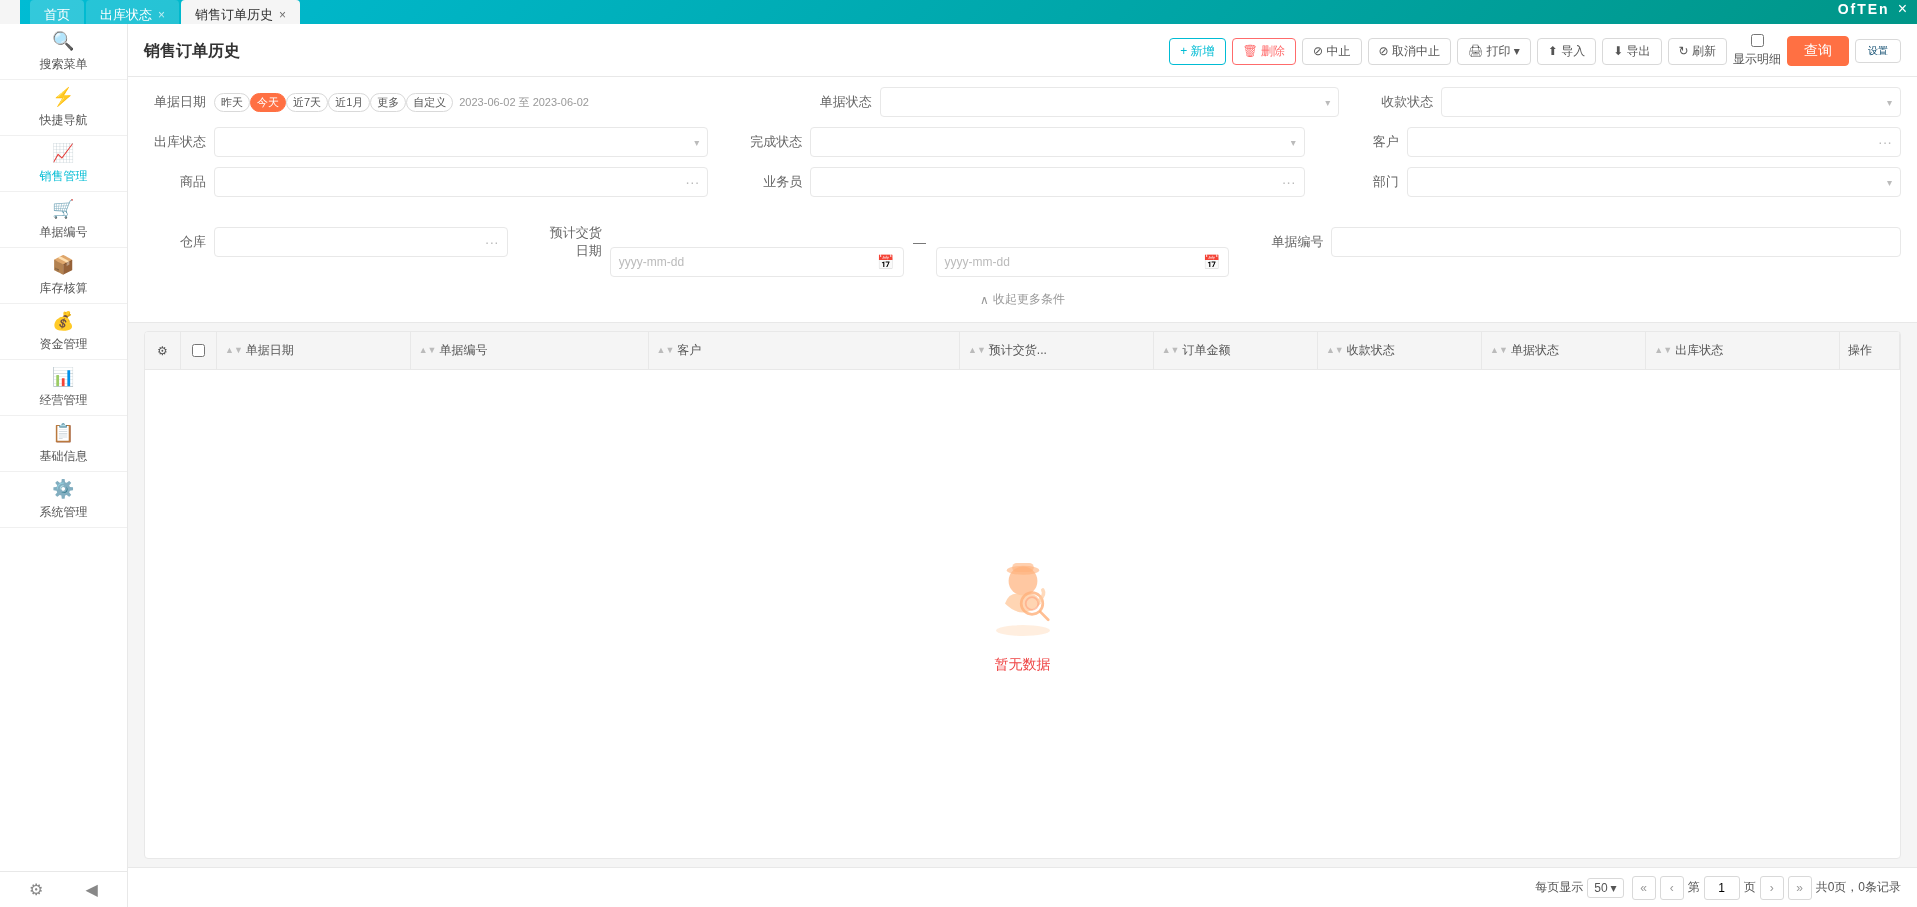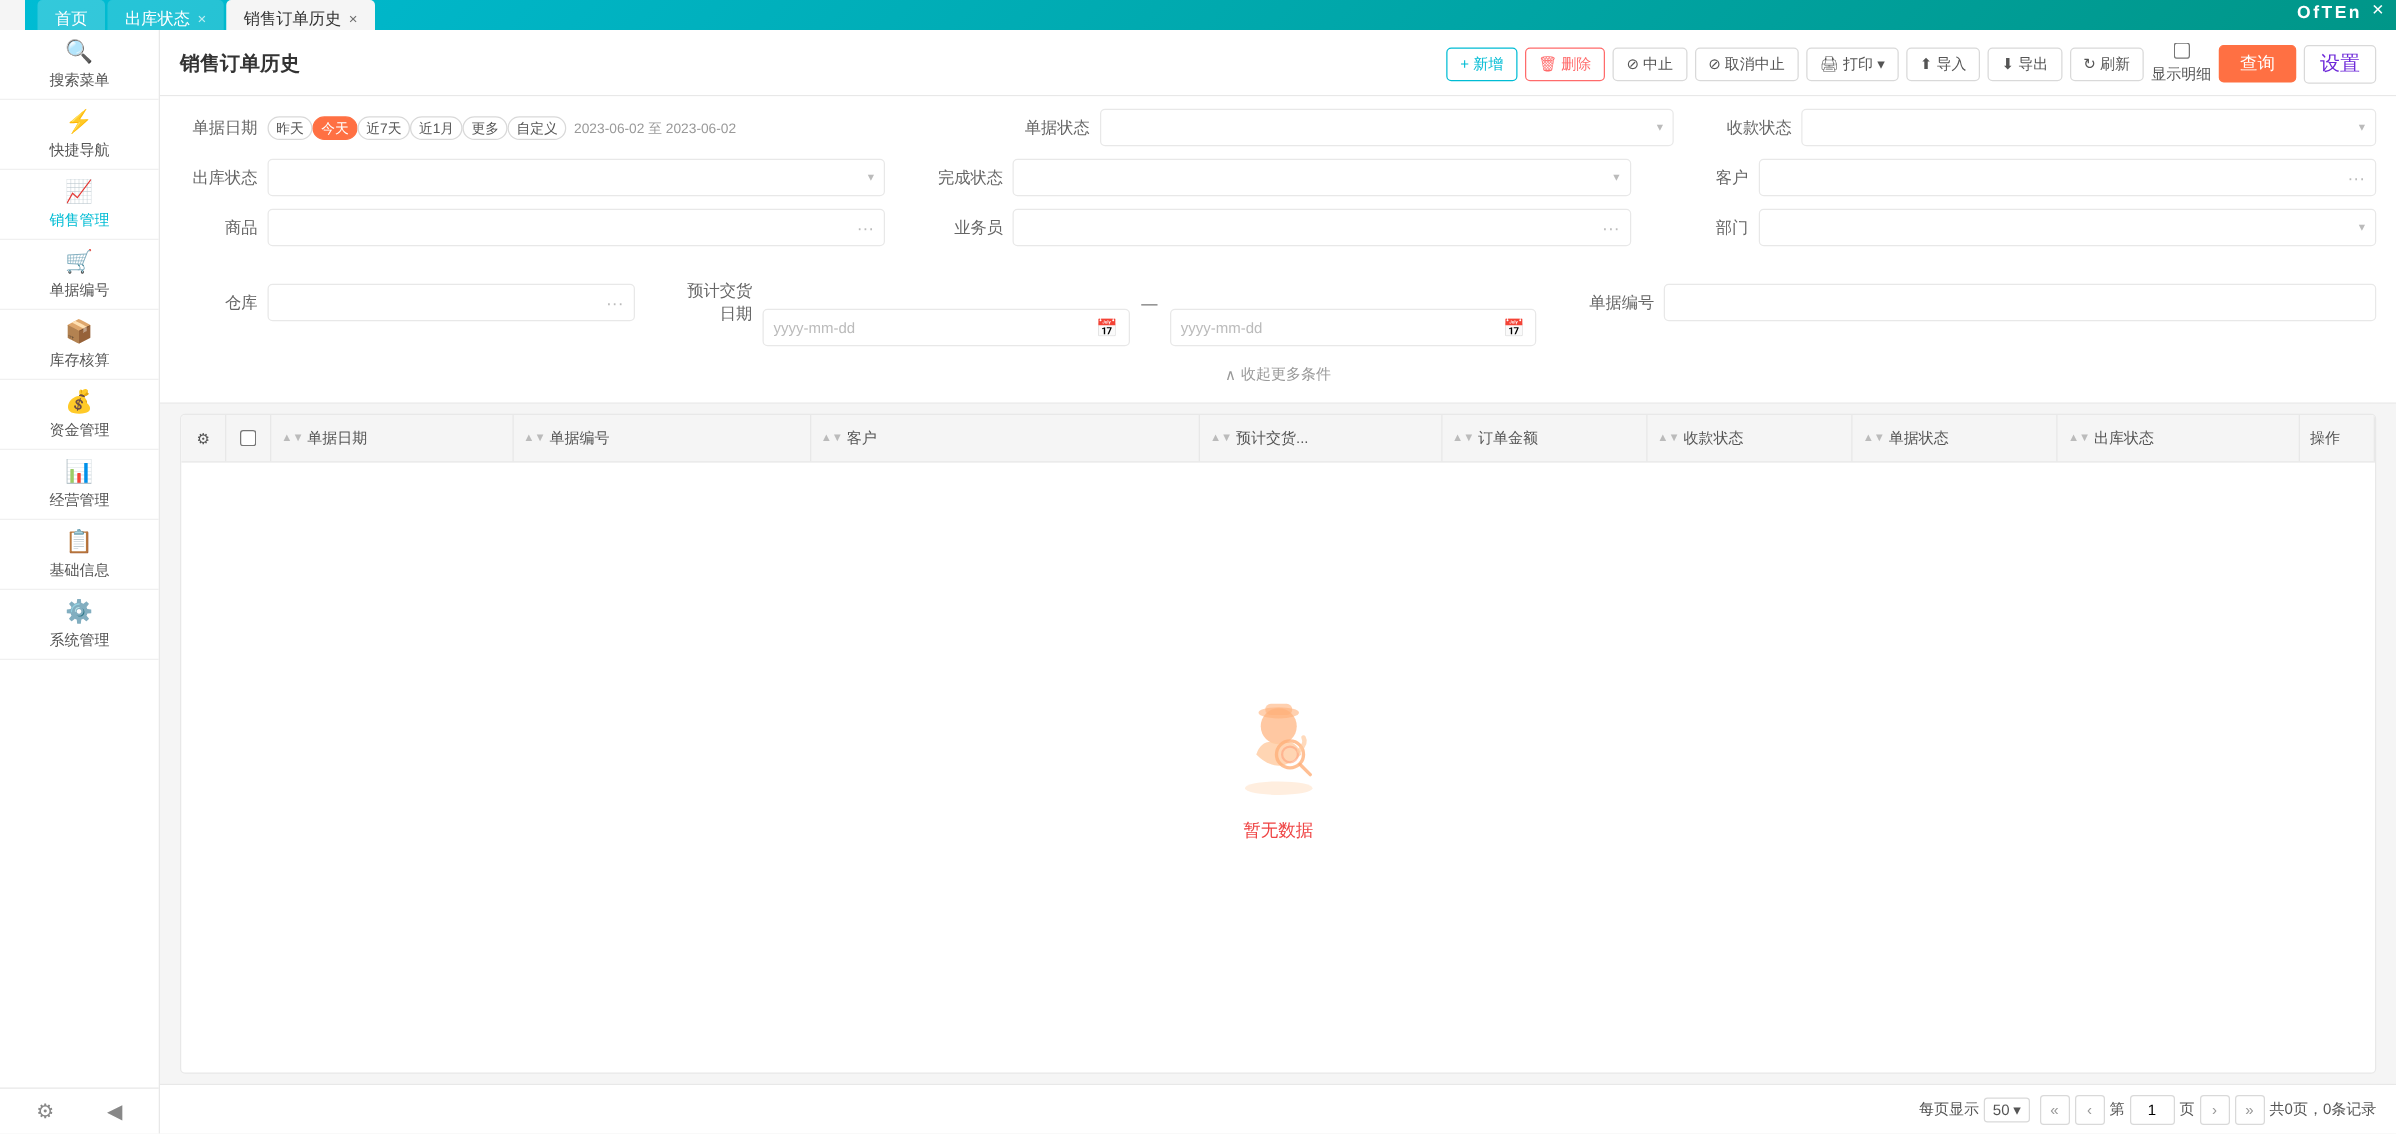--- a/index.html
+++ b/index.html
@@ -151,23 +151,23 @@
     .toolbar-btn.delete-btn { color: #ff6b6b; border-color: #ff6b6b; }
     .toolbar-btn.query-btn {
       background: #ff7043;
       color: #fff;
       border-color: #ff7043;
       font-size: 14px;
       padding: 5px 16px;
     }
     .toolbar-btn.settings-btn {
       background: #fff;
-      color: #6d28d9;
+      color: #0c4a6e;
       border-color: #d9d9d9;
-      font-size: 16px;
+      font-size: 10px;
       padding: 4px 12px;
       text-align: right;
     }
     .display-toggle {
       display: flex;
       align-items: center;
       gap: 4px;
       font-size: 12px;
       color: #555;
       flex-direction: column;

